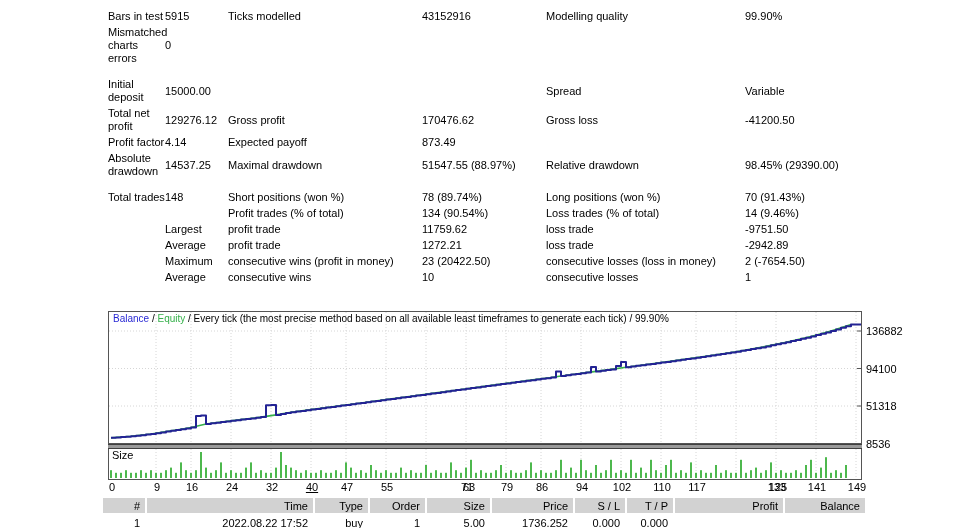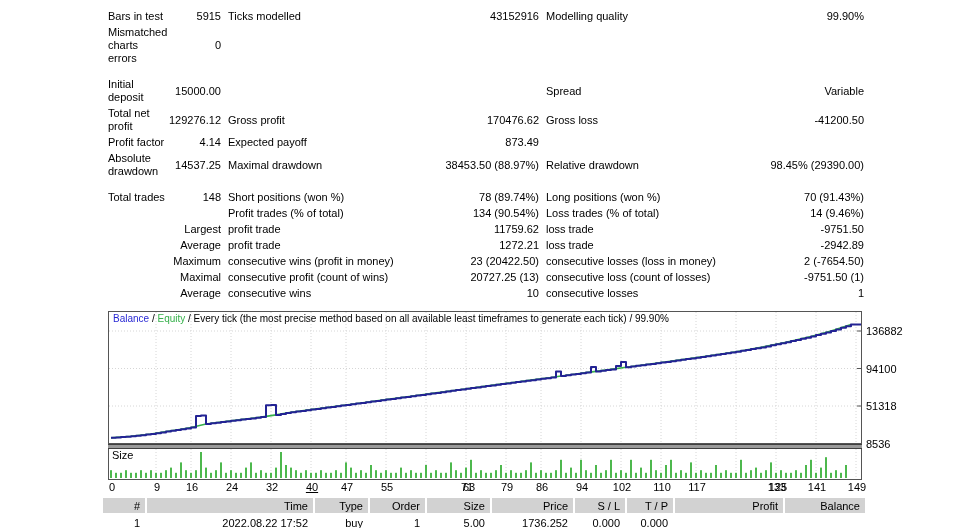--- a/index.html
+++ b/index.html
@@ -5,21 +5,21 @@
   * { margin:0; padding:0; box-sizing:border-box; }
   html,body { width:960px; height:528px; background:#ffffff; overflow:hidden;
     font-family:"Liberation Sans","DejaVu Sans",sans-serif; font-size:11px; color:#000; }
 
   
   #summary { position:absolute; left:103px; top:8px; width:762px;
     border-collapse:collapse; table-layout:fixed; font-size:11px; }
   #summary td { vertical-align:middle; padding:2px 0 1px 0; line-height:13px; }
   #summary td.lbl  { text-align:left;  padding-left:5px; }
   #summary td.lbl3 { text-align:left;  padding-left:6px; }
-  #summary td.val  { text-align:right; padding-right:1px;margin-left:20px; }
+  #summary td.val  { text-align:left; padding-right:1px;margin-left:20px; }
   #summary tr.spacer td { height:10px; padding:0; }
 
   
   #chart-box { position:absolute; left:108px; top:311px; width:754px; height:133px;
     border:1px solid #555; background:#fff; }
   #chart-title { position:absolute; left:4px; top:1px; white-space:nowrap; font-size:10px; }
   #splitter { position:absolute; left:108px; top:444px; width:754px; height:5px;
     background:#9a9a9a; border-top:1px solid #404040; border-bottom:1px solid #404040; }
   #size-box { position:absolute; left:108px; top:449px; width:754px; height:31px;
     border-left:1px solid #555; border-right:1px solid #555; border-bottom:1px solid #555;
@@ -90,21 +90,21 @@
         <td class="val">4.14</td>
         <td class="lbl3">Expected payoff</td>
         <td class="val">873.49</td>
         <td class="lbl3"></td>
         <td class="val"></td>
       </tr>
       <tr>
         <td class="lbl">Absolute drawdown</td>
         <td class="val">14537.25</td>
         <td class="lbl3">Maximal drawdown</td>
-        <td class="val">38453.50 (88.97%)</td>
+        <td class="val">51547.55 (88.97%)</td>
         <td class="lbl3">Relative drawdown</td>
         <td class="val">98.45% (29390.00)</td>
       </tr>
       <tr class="spacer">
         <td colspan="6"></td>
       </tr>
       <tr>
         <td class="lbl">Total trades</td>
         <td class="val">148</td>
         <td class="lbl3">Short positions (won %)</td>
@@ -136,28 +136,20 @@
         <td class="lbl3">loss trade</td>
         <td class="val">-2942.89</td>
       </tr>
       <tr>
         <td class="lbl"></td>
         <td class="val">Maximum</td>
         <td class="lbl3">consecutive wins (profit in money)</td>
         <td class="val">23 (20422.50)</td>
         <td class="lbl3">consecutive losses (loss in money)</td>
         <td class="val">2 (-7654.50)</td>
-      </tr>
-      <tr>
-        <td class="lbl"></td>
-        <td class="val">Maximal</td>
-        <td class="lbl3">consecutive profit (count of wins)</td>
-        <td class="val">20727.25 (13)</td>
-        <td class="lbl3">consecutive loss (count of losses)</td>
-        <td class="val">-9751.50 (1)</td>
       </tr>
       <tr>
         <td class="lbl"></td>
         <td class="val">Average</td>
         <td class="lbl3">consecutive wins</td>
         <td class="val">10</td>
         <td class="lbl3">consecutive losses</td>
         <td class="val">1</td>
       </tr>
     </tbody>

